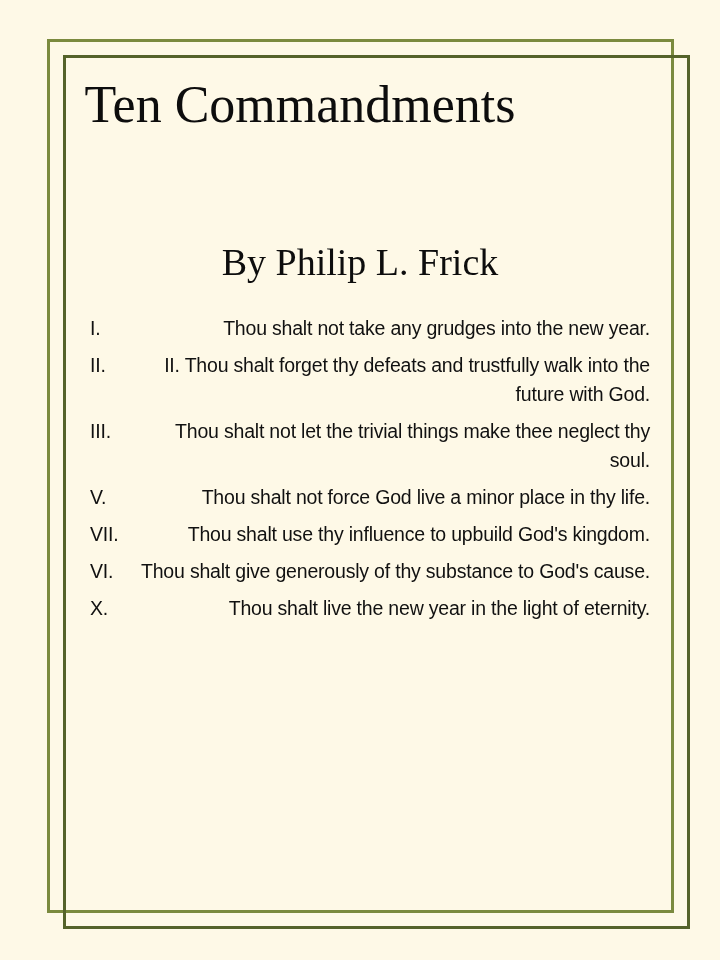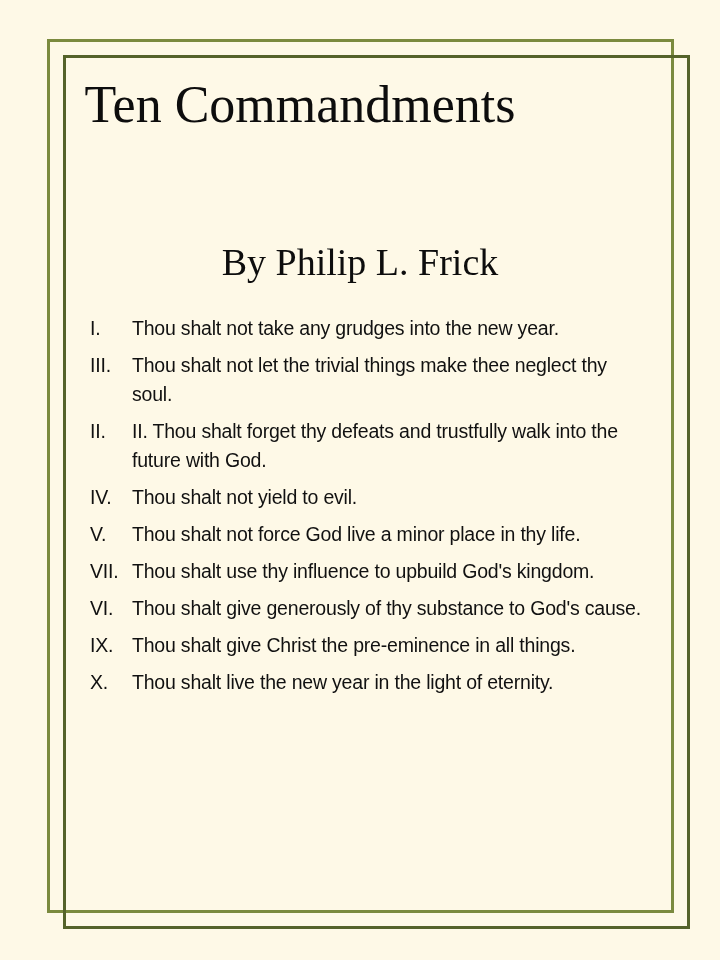--- a/index.html
+++ b/index.html
@@ -74,64 +74,57 @@
     .item {
       display: flex;
       margin: 0 0 8px 0;
     }
     .numeral {
       width: 42px;
       flex: 0 0 42px;
     }
     .text {
       flex: 1;
+      text-align: right;
     }
   </style>
 </head>
 <body>
 
 <div class="frame frame-outer"></div>
 <div class="frame frame-inner"></div>
 
 <h1 class="title">
   <span>Ten Commandments</span><br>
 </h1>
 
 <h2 class="byline">By Philip L. Frick</h2>
 
 <ol class="list">
   <li class="item">
     <span class="numeral">I.</span>
     <span class="text">Thou shalt not take any grudges into the new year.</span>
   </li>
   <li class="item">
-    <span class="numeral">III.</span>
-    <span class="text">Thou shalt not let the trivial things make thee neglect thy soul.</span>
-  </li>
-  <li class="item">
     <span class="numeral">II.</span>
     <span class="text">II. Thou shalt forget thy defeats and trustfully walk into the future with God.</span>
   </li>
   <li class="item">
-    <span class="numeral">IV.</span>
-    <span class="text">Thou shalt not yield to evil.</span>
+    <span class="numeral">III.</span>
+    <span class="text">Thou shalt not let the trivial things make thee neglect thy soul.</span>
   </li>
   <li class="item">
     <span class="numeral">V.</span>
     <span class="text">Thou shalt not force God live a minor place in thy life.</span>
   </li>
   <li class="item">
     <span class="numeral">VII.</span>
     <span class="text">Thou shalt use thy influence to upbuild God's kingdom.</span>
   </li>
   <li class="item">
     <span class="numeral">VI.</span>
     <span class="text">Thou shalt give generously of thy substance to God's cause.</span>
   </li>
   <li class="item">
-    <span class="numeral">IX.</span>
-    <span class="text">Thou shalt give Christ the pre-eminence in all things.</span>
-  </li>
-  <li class="item">
     <span class="numeral">X.</span>
     <span class="text">Thou shalt live the new year in the light of eternity.</span>
   </li>
 </ol>
 
 </body></html>

